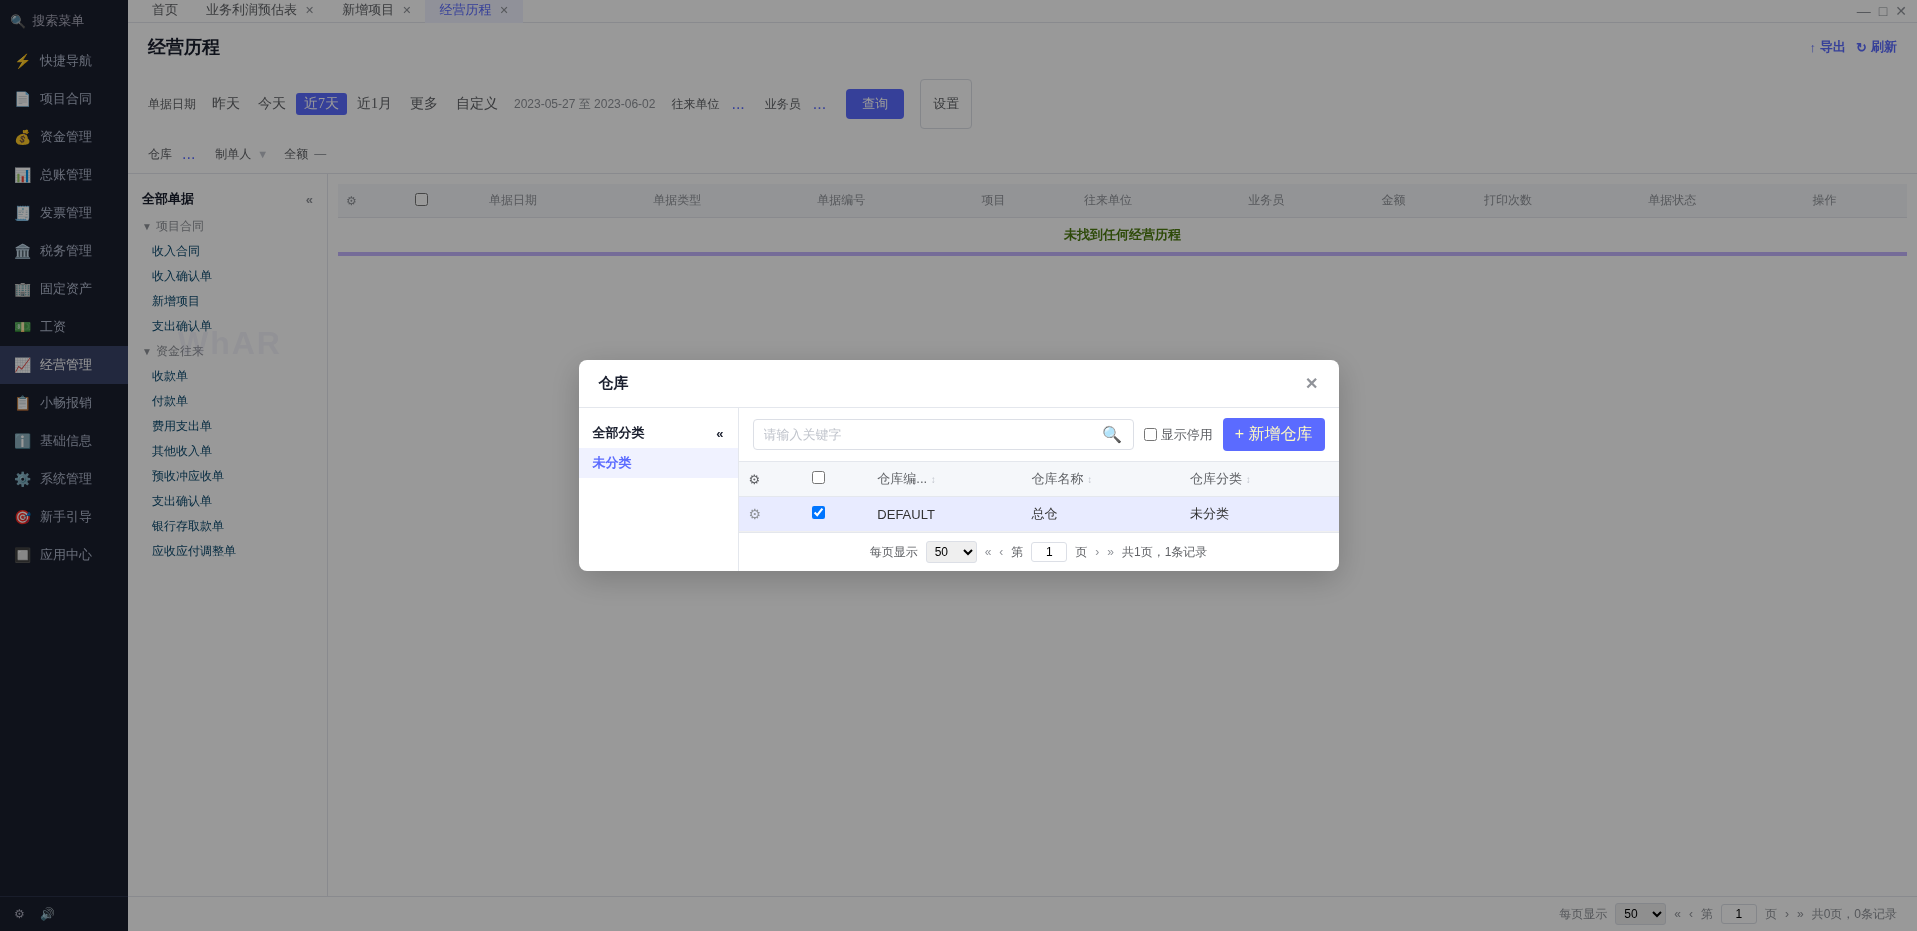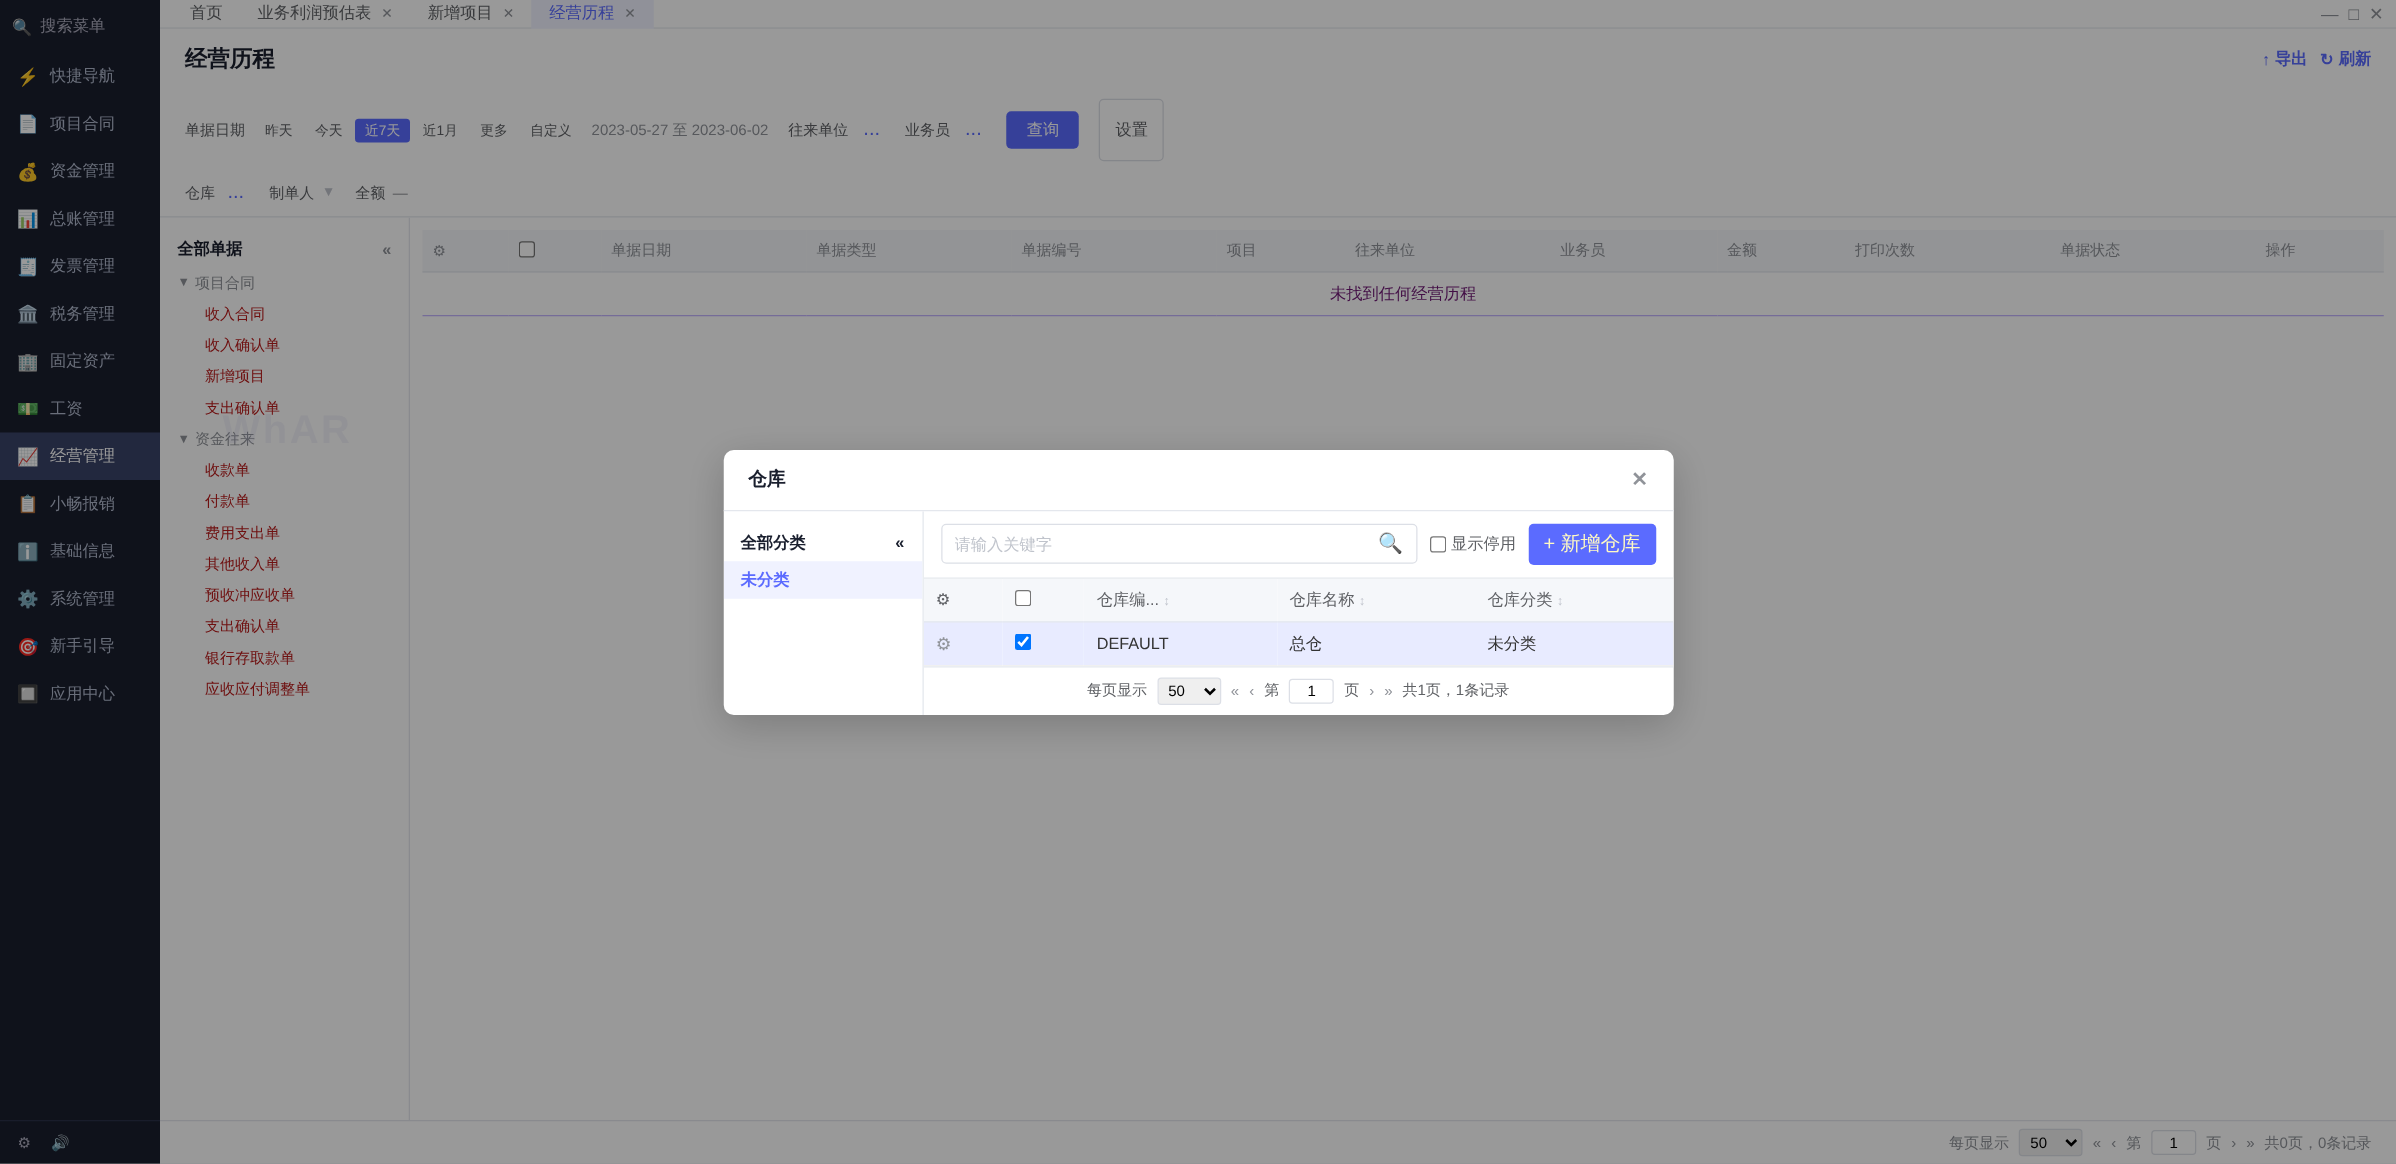--- a/index.html
+++ b/index.html
@@ -134,25 +134,26 @@
     }
     .filter-label { color: #606266; }
     .filter-btn-group {
       display: flex;
       align-items: center;
       gap: 2px;
     }
     .filter-btn {
       padding: 2px 8px;
       border-radius: 3px;
-      font-size: 11px;
+      font-size: 14px;
       cursor: pointer;
       color: #606266;
       background: transparent;
       border: none;
+      font-family: Liberation Serif, serif;
     }
     .filter-btn.active {
       background: #5b6bff;
       color: #fff;
       border-radius: 3px;
     }
     .filter-date-range { font-size: 12px; color: #909399; }
     .dots-btn { font-size: 16px; color: #5b6bff; cursor: pointer; padding: 0 4px; }
     .query-btn {
       background: #5b6bff;
@@ -217,23 +218,23 @@
     .left-panel-section {
       padding: 4px 14px;
       font-size: 12px;
       color: #909399;
       cursor: pointer;
       display: flex;
       align-items: center;
       gap: 4px;
     }
     .left-panel-group {
-      padding: 4px 14px 4px 36px;
-      font-size: 12px;
-      color: #b91c1c;
+      padding: 4px 14px 4px 24px;
+      font-size: 12px;
+      color: #0c4a6e;
       cursor: pointer;
       display: flex;
       align-items: center;
       gap: 4px;
     }
     .expand-icon { font-size: 10px; color: #909399; }
 
     
     .table-area {
       flex: 1;
@@ -472,22 +473,23 @@
     .bg-table th {
       background: #f5f7fa;
       border-bottom: 1px solid #e4e7ed;
       padding: 8px;
       color: #909399;
       text-align: left;
       font-weight: 500;
     }
     .bg-table td {
       padding: 8px;
-      border-bottom: 1px solid #c4b5fd;
-      color: #701a75;
+      border-bottom: 4px solid #c4b5fd;
+      color: #4d7c0f;
+      font-weight: bold;
     }
     .no-data { text-align: center; padding: 30px; color: #c0c4cc; font-size: 13px; }
 
     .whAR-watermark {
       position: absolute;
       top: 325px;
       left: 178px;
       font-size: 32px;
       font-weight: 700;
       color: rgba(180,180,220,0.15);

